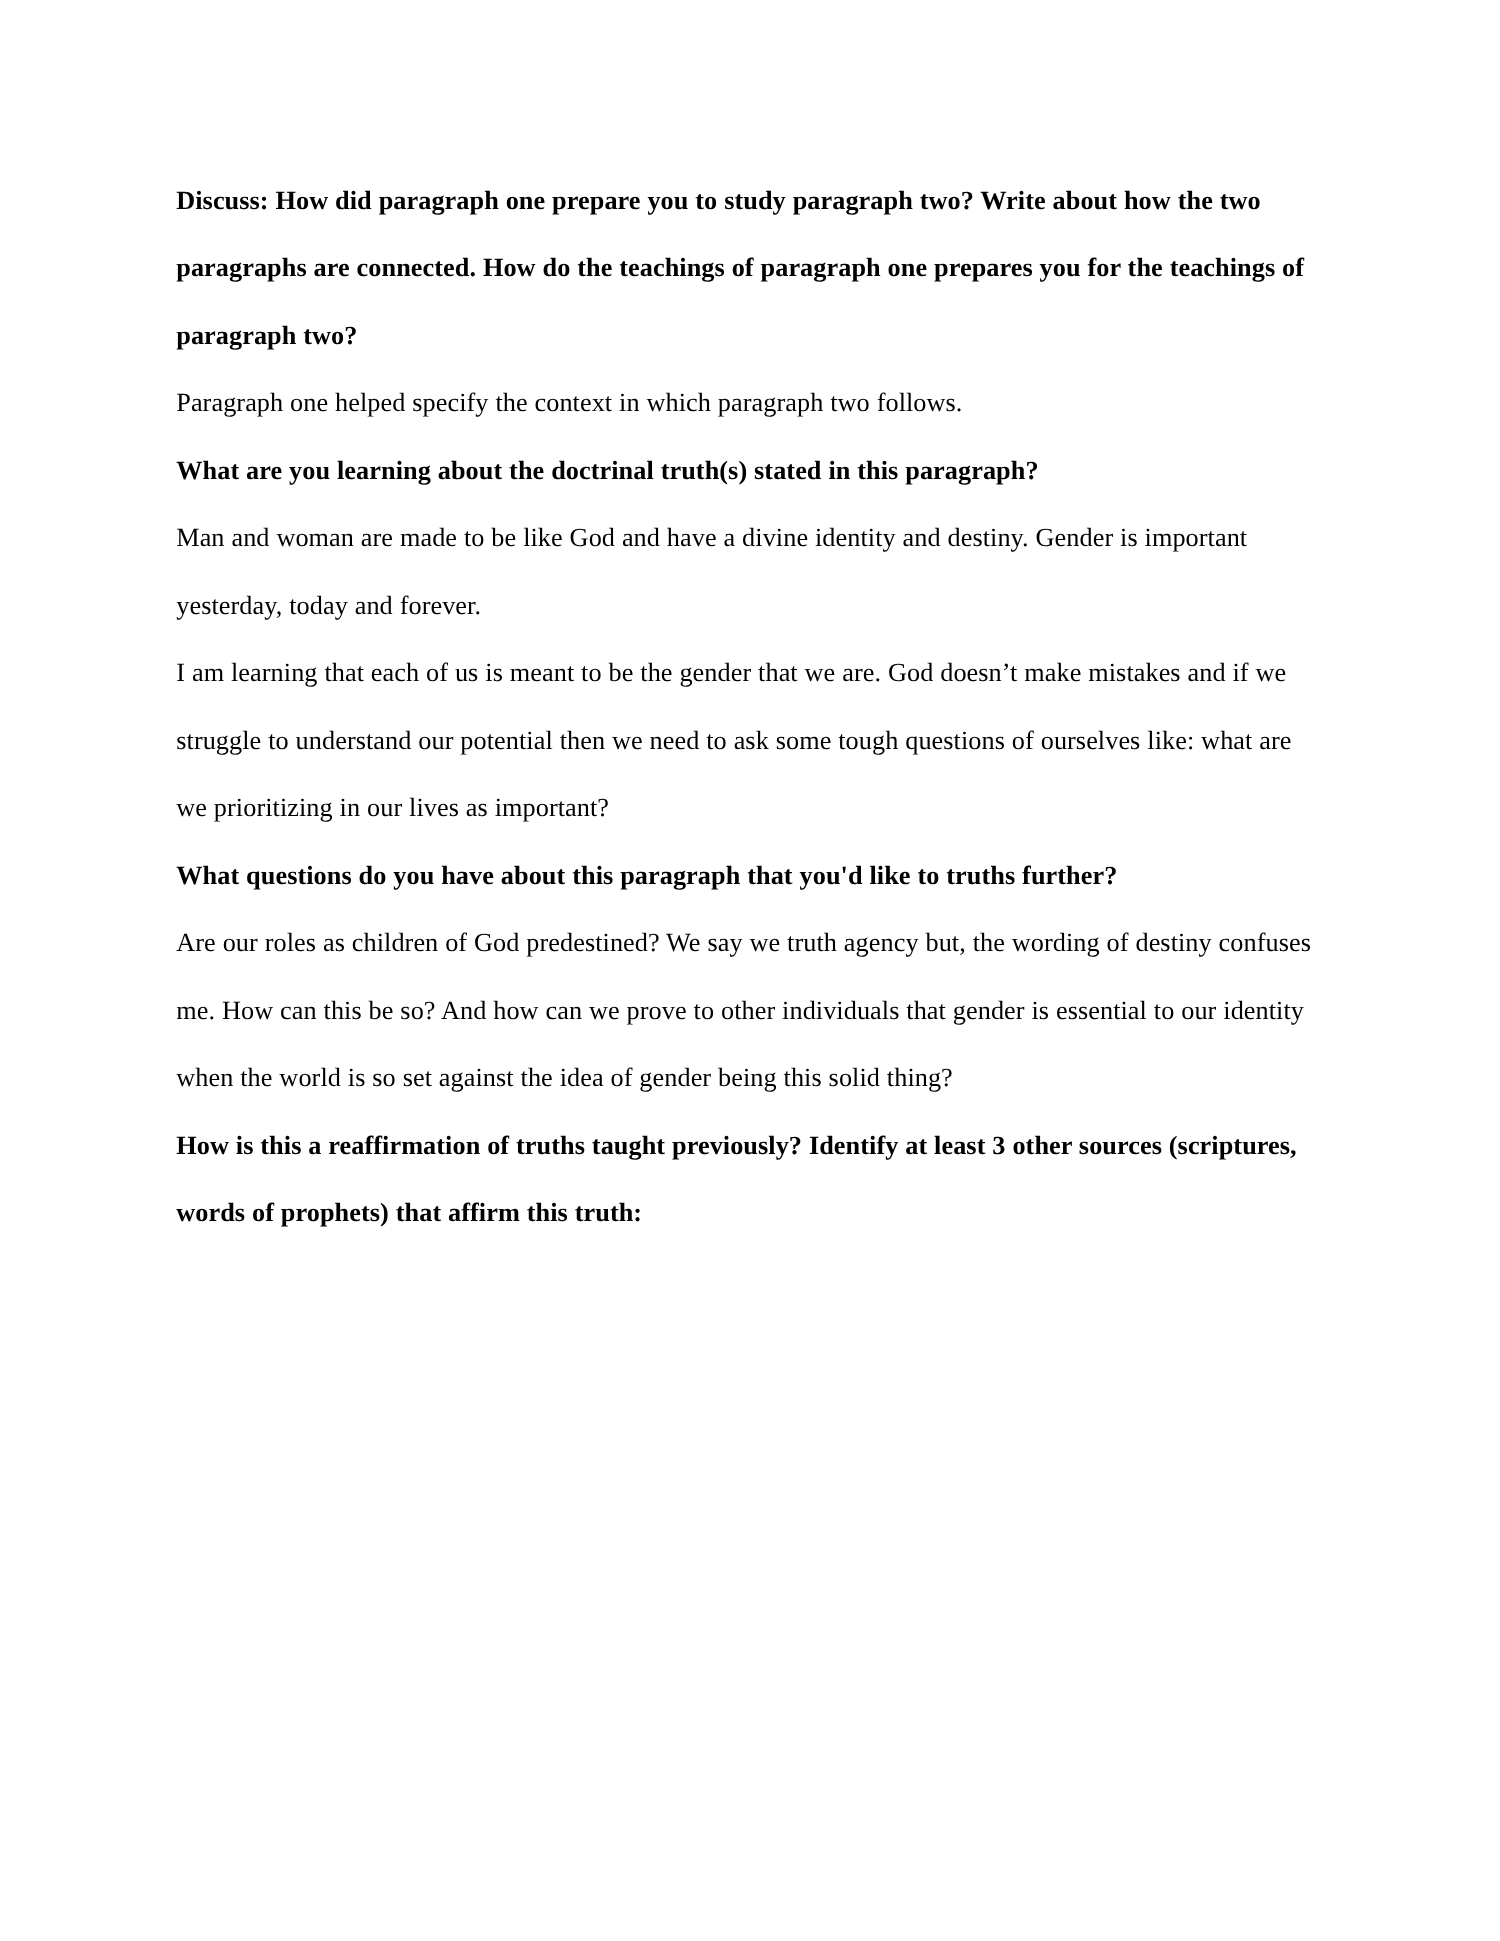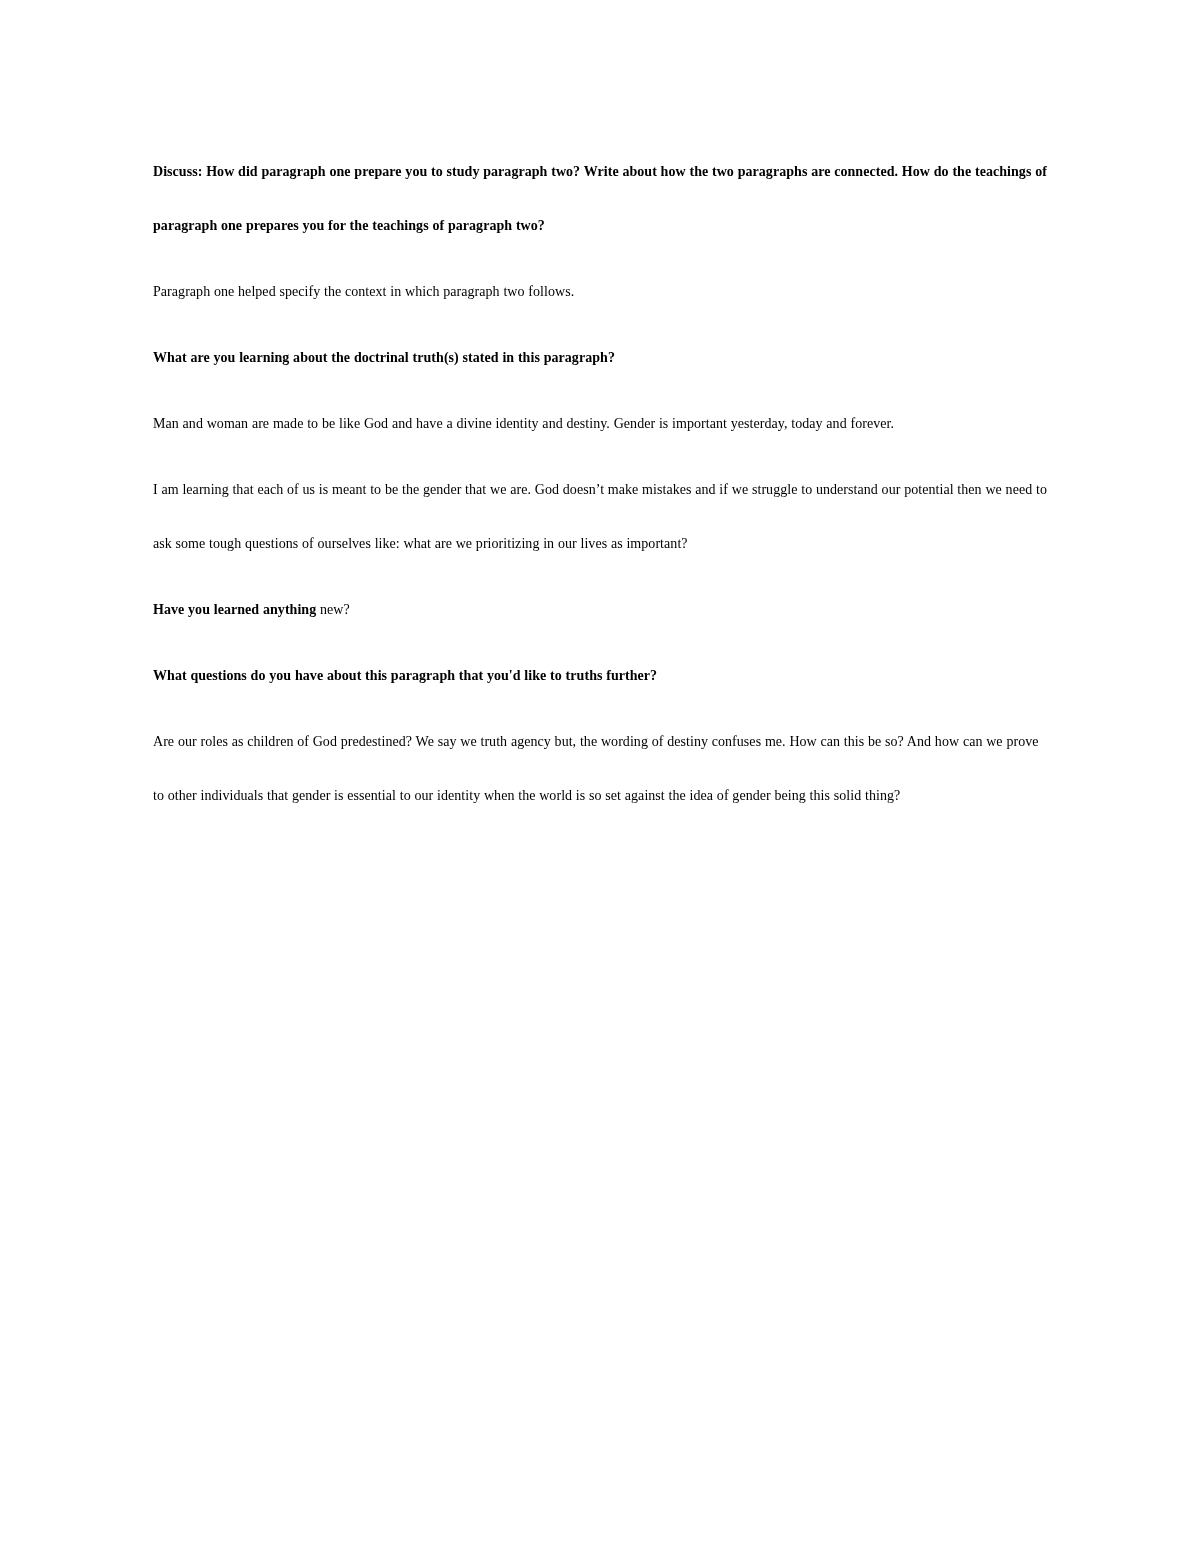--- a/index.html
+++ b/index.html
@@ -21,23 +21,23 @@
     background: #ffffff;
     box-sizing: border-box;
     padding-top: 133px;
     padding-left: 141px;
     padding-right: 140px;
   }
   .doc-body {
     width: 919px;
   }
   .block {
-    font-size: 14px;
+    font-size: 21px;
     line-height: 54px;
-    margin: 12px;
+    margin: 0;
     text-align: left;
     letter-spacing: 0.05px;
     word-spacing: 0.2px;
   }
   .block.q {
     font-weight: bold;
   }
   .block.a {
     font-weight: normal;
   }
@@ -55,22 +55,22 @@
 
     <p class="block a">Paragraph one helped specify the context in which paragraph two follows.</p>
 
 
     <p class="block q">What are you learning about the doctrinal truth(s) stated in this paragraph?</p>
 
     <p class="block a">Man and woman are made to be like God and have a divine identity and destiny. Gender is important yesterday, today and forever.</p>
 
     <p class="block a">I am learning that each of us is meant to be the gender that we are. God doesn’t make mistakes and if we struggle to understand our potential then we need to ask some tough questions of ourselves like: what are we prioritizing in our lives as important?</p>
 
-    <p class="block q"><span>Have you learned anything</span><span class="plain"> new?</span></p>
 
 
     <p class="block q">What questions do you have about this paragraph that you'd like to truths further?</p>
 
     <p class="block a">Are our roles as children of God predestined? We say we truth agency but, the wording of destiny confuses me. How can this be so? And how can we prove to other individuals that gender is essential to our identity when the world is so set against the idea of gender being this solid thing?</p>
 
+    <p class="block q">How is this a reaffirmation of truths taught previously? Identify at least 3 other sources (scriptures, words of prophets) that affirm this truth:</p>
 
   </div>
 </div>
 
 </body></html>

